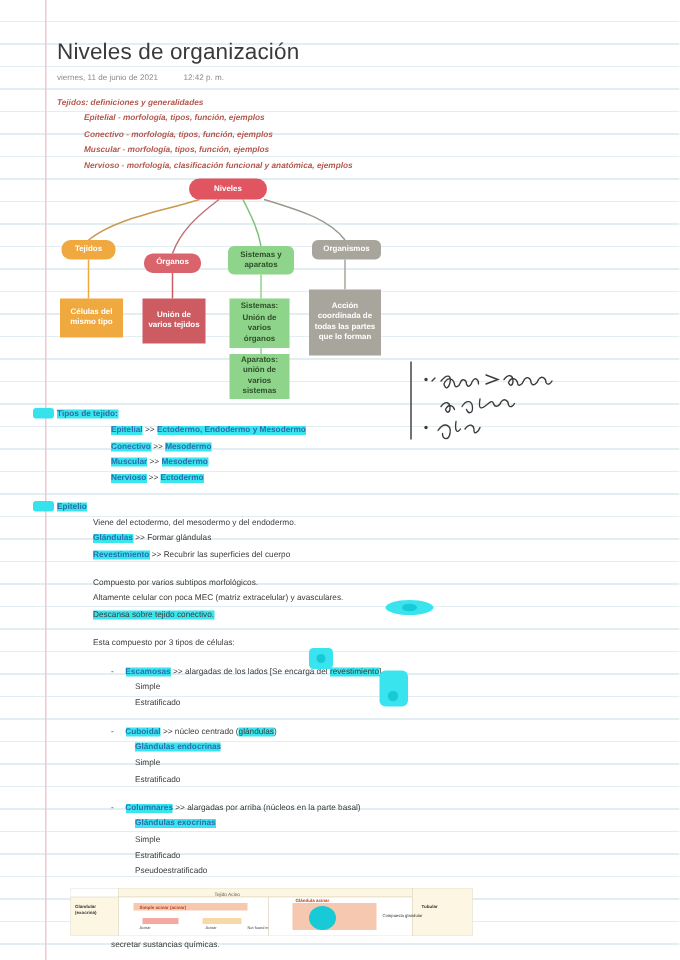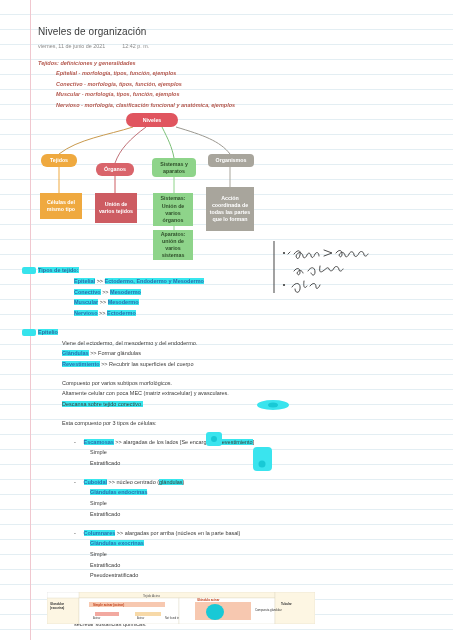--- a/index.html
+++ b/index.html
@@ -23,21 +23,21 @@
     overflow: hidden;
   }
   .margin-line {
     position: absolute; top: 0; bottom: 0; left: 30px;
     width: 1px; background: #f0c7cf;
   }
   .content { position: absolute; left: 38px; top: 0; width: 415px; }
 
   
   .title {
-    font-size: 10px; color: #3a3a3a; font-weight: 400;
+    font-size: 15px; color: #3a3a3a; font-weight: 400;
     letter-spacing: .1px; padding-top: 26px; line-height: 1.2;
   }
   .meta { margin-top: 5px; font-size: 5.4px; color: #8a8a8a; display: flex; gap: 17px; }
 
   
   .intro { margin-top: 9px; font-size: 5.5px; color: #b4584e; font-style: italic; font-weight: bold; line-height: 1.9; }
   .intro .sub { padding-left: 18px; }
 
   
   .map { position: relative; height: 140px; margin-top: 3px; }

